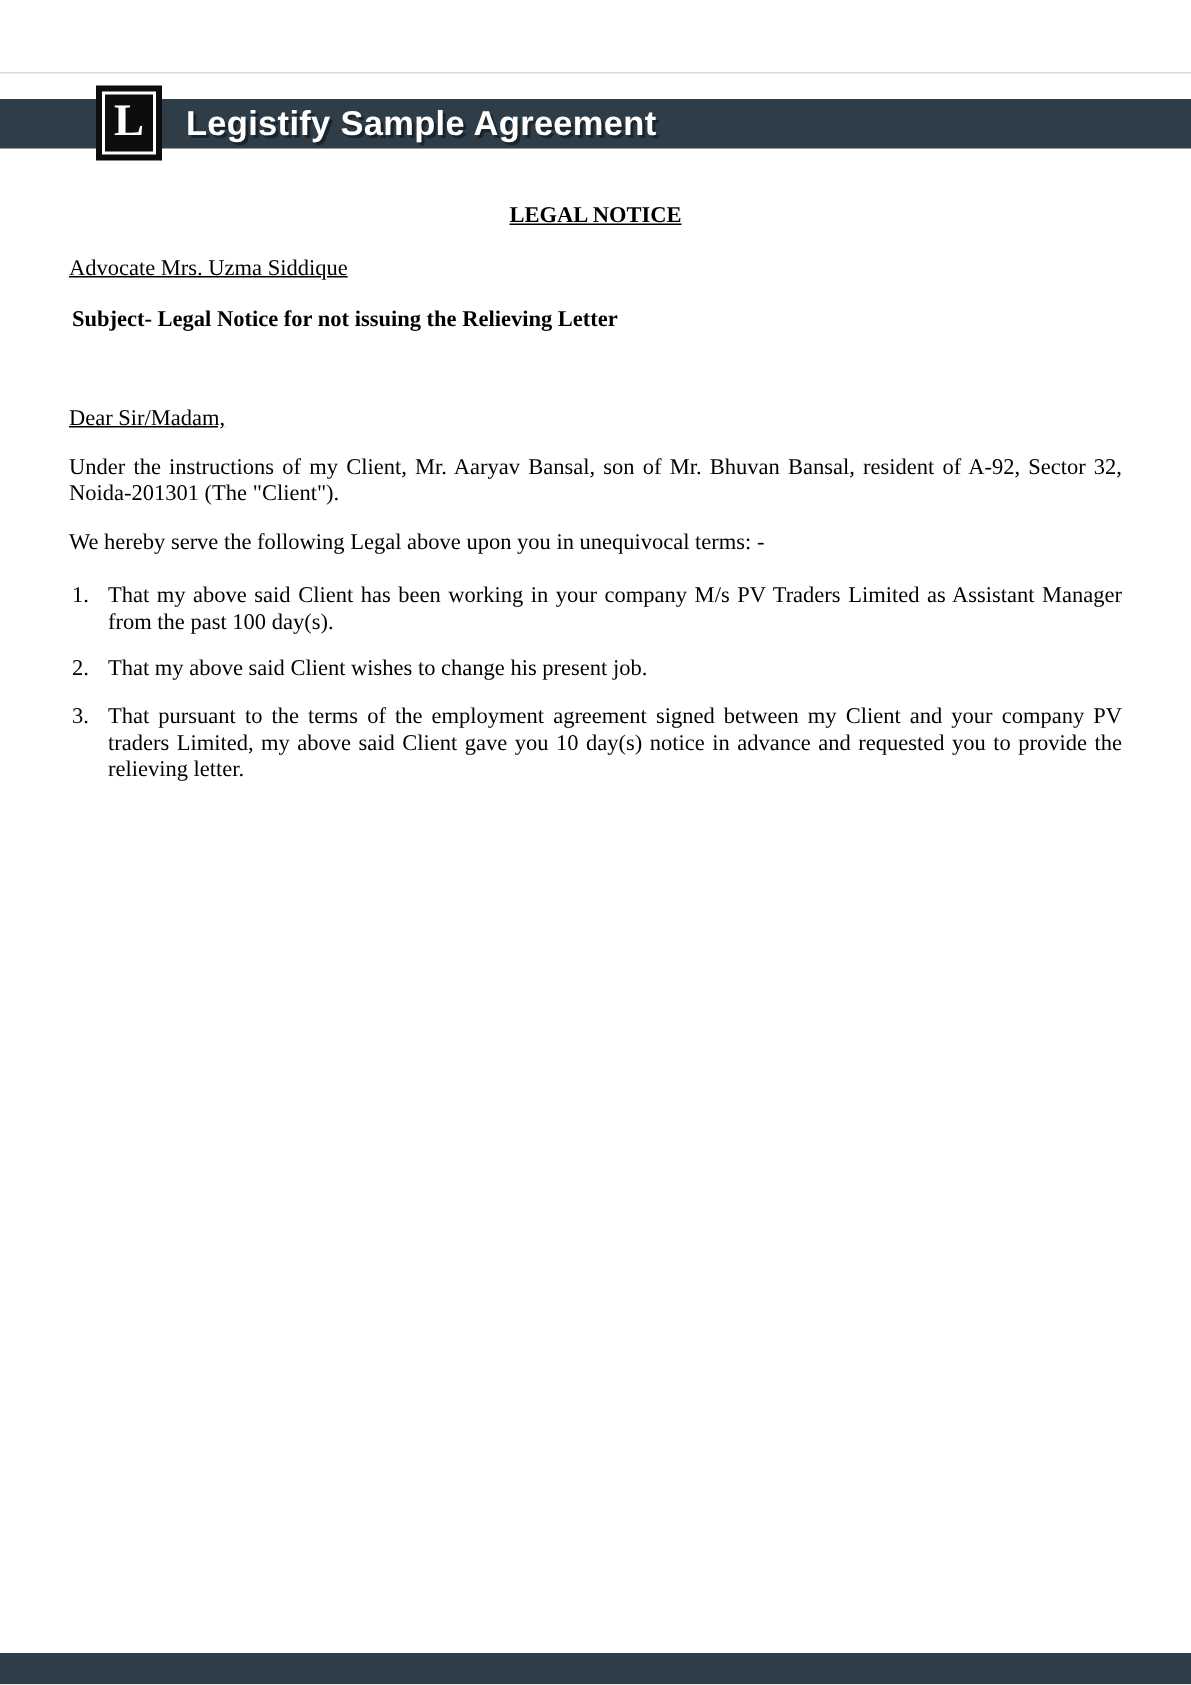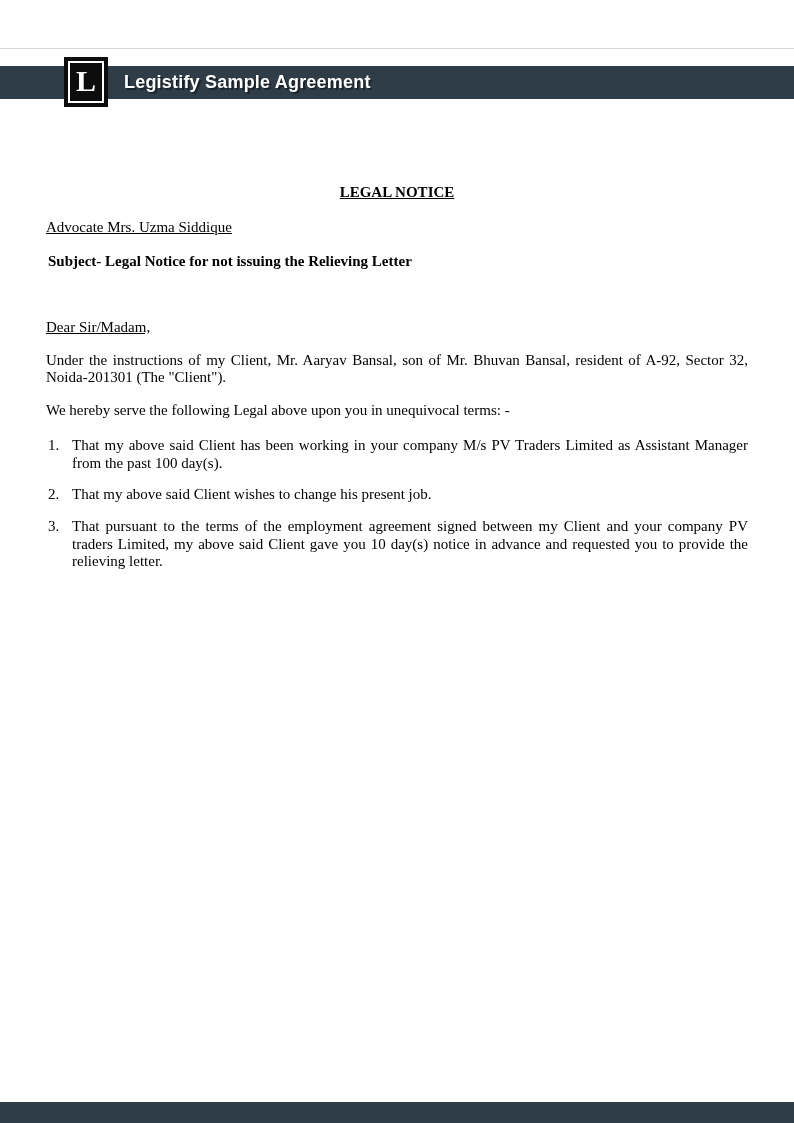--- a/index.html
+++ b/index.html
@@ -60,34 +60,33 @@
     transform: translateY(-1px);
   }
   .banner-title {
     position: absolute;
     top: 66px;
     left: 124px;
     height: 33px;
     line-height: 33px;
     font-family: "Liberation Sans", sans-serif;
     font-weight: bold;
-    font-size: 18px;
+    font-size: 23px;
     letter-spacing: 0.2px;
     color: #ffffff;
     text-shadow: 2px 2px 0 rgba(10, 16, 20, 0.55);
     z-index: 2;
   }
   .content {
     position: absolute;
     top: 136px;
     left: 46px;
     width: 702px;
     font-size: 15px;
     line-height: 1.18;
-    margin-top: 48px;
   }
   .doc-title {
     text-align: center;
     font-weight: bold;
     text-decoration: underline;
     margin: 0 0 17px 0;
   }
   .line {
     margin: 0 0 15px 0;
     text-decoration: underline;

